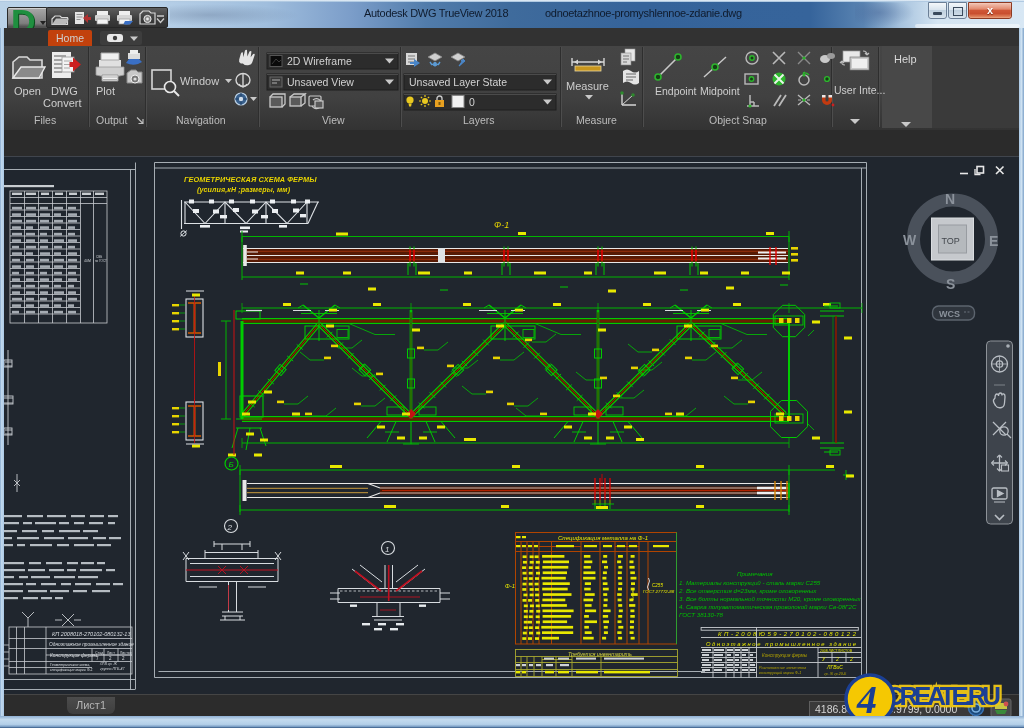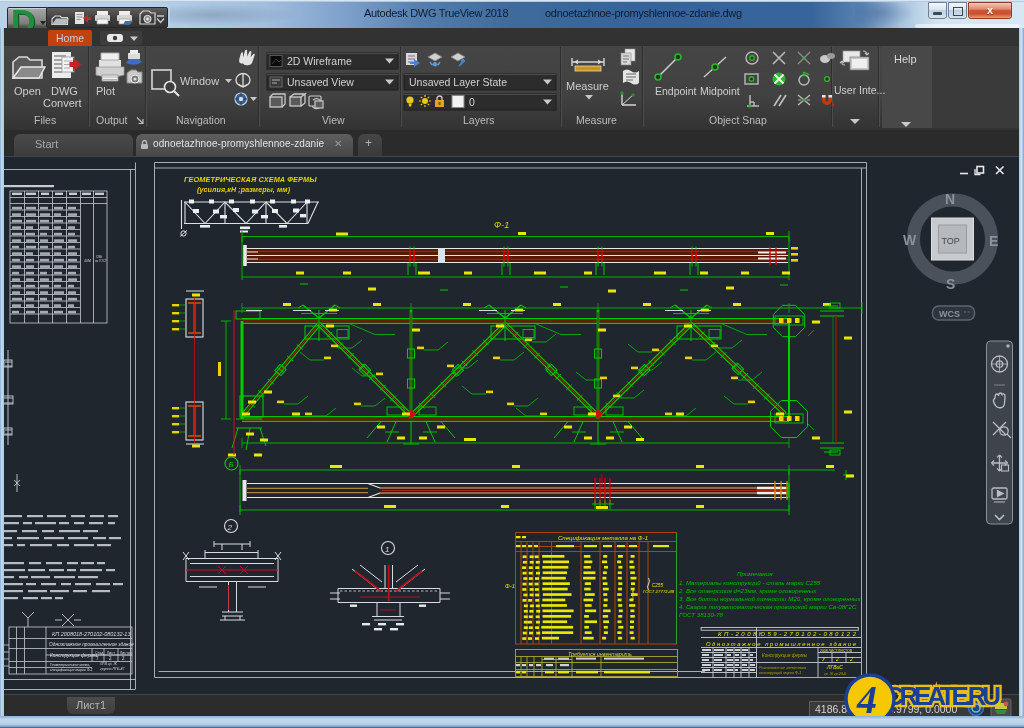--- a/index.html
+++ b/index.html
@@ -339,33 +339,20 @@
         <rect x="9" y="8" width="19" height="13" fill="#c9c9c9" stroke="#777" stroke-width="0.7"></rect>
         <rect x="11" y="10" width="15" height="9" fill="#efefef"></rect>
         <path d="M22,2 q4,0 4,4 M26,6 l-2,-2 M26,6 l2,-2" stroke="#bbb" stroke-width="1.2" fill="none"></path>
         <path d="M4,16 q-4,0 -3,-4 M1,12 l-2,2 M1,12 l2,2" stroke="#bbb" stroke-width="1.2" fill="none"></path>
       </g>
       <text x="834" y="94" font-size="10.5" fill="#cecece">User Inte...</text>
       <path d="M850,119 l5,5 l5,-5 z" fill="#c9c9c9"></path>
     </g>
   </svg>
 
-  <div id="doctabs" class="abs">
-    <div class="dtab" style="left:14px;width:119px;background:linear-gradient(180deg,#4a4a4a,#3c3c3c);"></div>
-    <div class="dtab" style="left:136px;width:217px;background:linear-gradient(180deg,#5e5e5e,#474747);"></div>
-    <div class="dtab" style="left:358px;width:24px;background:linear-gradient(180deg,#464646,#3a3a3a);"></div>
-    <span style="position:absolute;left:35px;top:8px;font-size:11px;color:#a8a8a8;">Start</span>
-    <span style="position:absolute;left:153px;top:8px;font-size:10px;color:#e2e2e2;letter-spacing:0.1px;">odnoetazhnoe-promyshlennoe-zdanie</span>
-      <svg style="position:absolute;left:140px;top:9px;" width="9" height="11" viewBox="0 0 9 11">
-        <rect x="1" y="5" width="7" height="5" rx="1" fill="#b9b9b9"></rect>
-        <path d="M2.5,5 V3.5 a2,2 0 0 1 4,0 V5" fill="none" stroke="#b9b9b9" stroke-width="1.3"></path>
-      </svg>
-    <span style="position:absolute;left:334px;top:8px;font-size:10px;color:#9a9a9a;">✕</span>
-    <span style="position:absolute;left:365px;top:6px;font-size:12px;color:#b5b5b5;">+</span>
-  </div>
 
   <div id="canvas" class="abs"></div>
   <div class="abs" style="left:4px;top:156px;width:1015px;height:1px;background:#40454d;"></div>
   <svg id="cad" class="abs" style="left:0;top:0;" width="1024" height="728" viewBox="0 0 1024 728">
   <defs>
     <g id="ydash">
           <rect x="-4" y="-1.5" width="8" height="3" fill="#e8e800"></rect>
         </g>
     <g id="ydash2">
           <rect x="-6" y="-1.5" width="12" height="3" fill="#e8e800"></rect>

